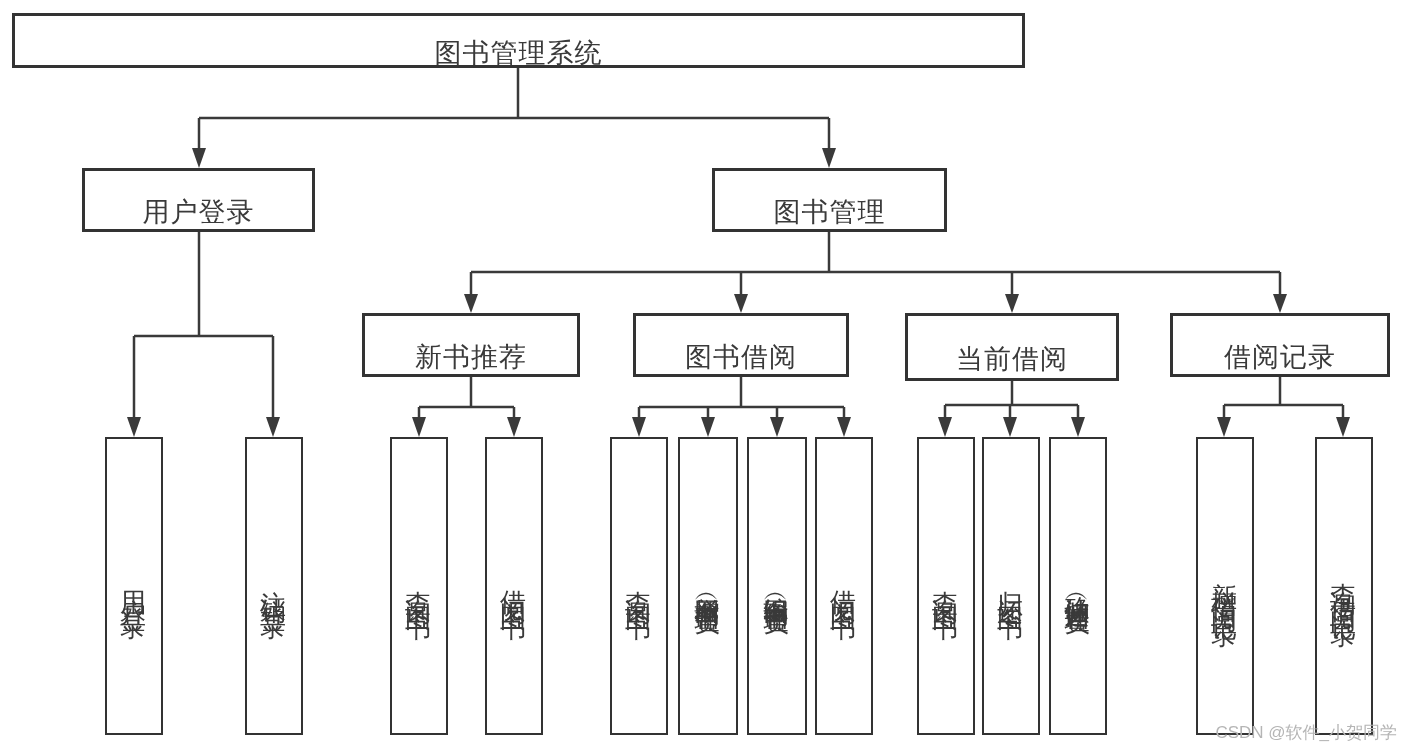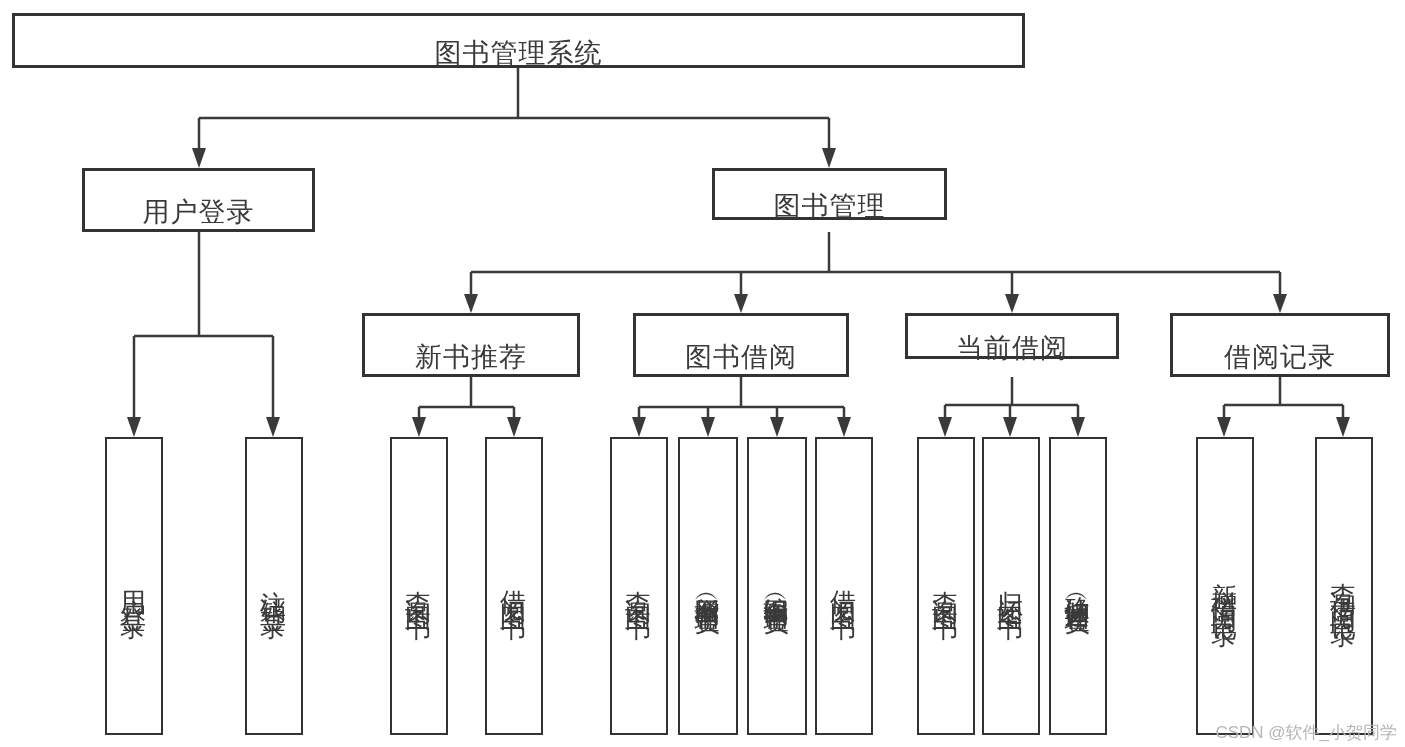--- a/index.html
+++ b/index.html
@@ -146,31 +146,31 @@
     </g>
   </svg>
 
   <div class="box" style="left:12px;top:13px;width:1013px;height:55px">
     <span class="h-label">图书管理系统</span>
   </div>
 
   <div class="box" style="left:82px;top:168px;width:233px;height:64px">
     <span class="h-label">用户登录</span>
   </div>
-  <div class="box" style="left:712px;top:168px;width:235px;height:52px">
+  <div class="box" style="left:712px;top:168px;width:235px;height:64px">
     <span class="h-label">图书管理</span>
   </div>
 
   <div class="box" style="left:633px;top:313px;width:216px;height:64px">
     <span class="h-label">图书借阅</span>
   </div>
   <div class="box" style="left:362px;top:313px;width:218px;height:64px">
     <span class="h-label">新书推荐</span>
   </div>
-  <div class="box" style="left:905px;top:313px;width:214px;height:46px">
+  <div class="box" style="left:905px;top:313px;width:214px;height:68px">
     <span class="h-label">当前借阅</span>
   </div>
   <div class="box" style="left:1170px;top:313px;width:220px;height:64px">
     <span class="h-label">借阅记录</span>
   </div>
 
   <div class="box leaf" style="left:105px;top:437px">
     <span class="v-label">用户登录</span>
   </div>
   <div class="box leaf" style="left:245px;top:437px">

